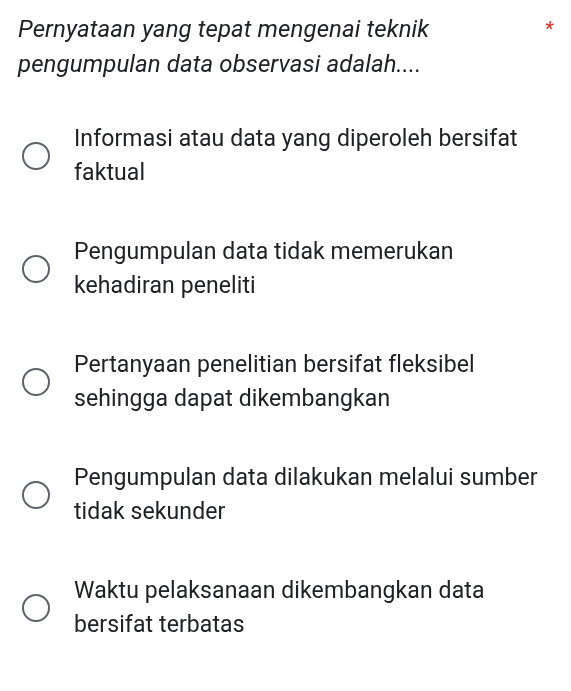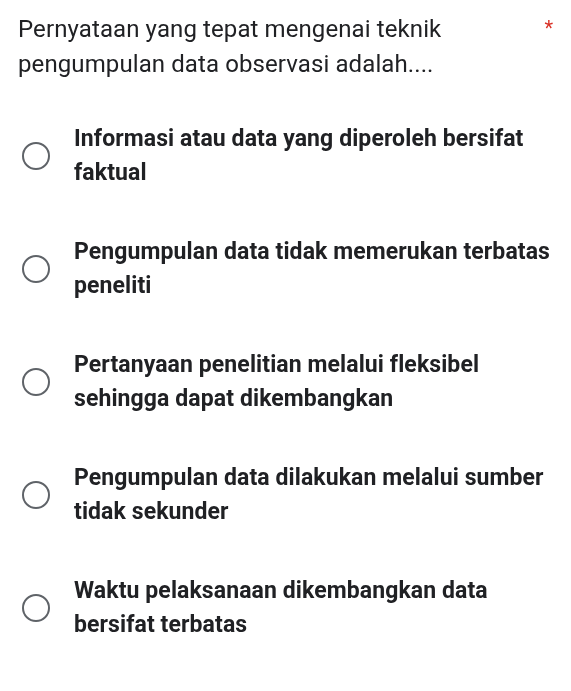--- a/index.html
+++ b/index.html
@@ -13,20 +13,21 @@
       width: 571px;
       height: 691px;
       padding: 12px 18px 18px 18px;
       color: #202124;
     }
     .question-header {
       display: flex;
       align-items: flex-start;
       gap: 6px;
       margin-bottom: 40px;
+      font-style: italic;
     }
     .question-text {
       font-size: 24px;
       line-height: 1.45;
       color: #202124;
       letter-spacing: 0.1px;
       flex: 1;
     }
     .required-asterisk {
       color: #d93025;
@@ -52,43 +53,42 @@
       border-radius: 50%;
       flex-shrink: 0;
       background: #fff;
       cursor: pointer;
     }
     .option-label {
       font-size: 23px;
       line-height: 1.5;
       color: #202124;
       letter-spacing: 0.1px;
-      font-weight: bold;
     }
   </style>
 </head>
 <body>
 
 <div class="question-header">
   <div class="question-text">Pernyataan yang tepat mengenai teknik pengumpulan data observasi adalah....</div>
   <div class="required-asterisk">*</div>
 </div>
 
 <div class="options">
   <label class="option">
     <span class="radio"></span>
     <span class="option-label">Informasi atau data yang diperoleh bersifat faktual</span>
   </label>
   <label class="option">
     <span class="radio"></span>
-    <span class="option-label">Pengumpulan data tidak memerukan terbatas peneliti</span>
+    <span class="option-label">Pengumpulan data tidak memerukan kehadiran peneliti</span>
   </label>
   <label class="option">
     <span class="radio"></span>
-    <span class="option-label">Pertanyaan penelitian melalui fleksibel sehingga dapat dikembangkan</span>
+    <span class="option-label">Pertanyaan penelitian bersifat fleksibel sehingga dapat dikembangkan</span>
   </label>
   <label class="option">
     <span class="radio"></span>
     <span class="option-label">Pengumpulan data dilakukan melalui sumber tidak sekunder</span>
   </label>
   <label class="option">
     <span class="radio"></span>
     <span class="option-label">Waktu pelaksanaan dikembangkan data bersifat terbatas</span>
   </label>
 </div>

